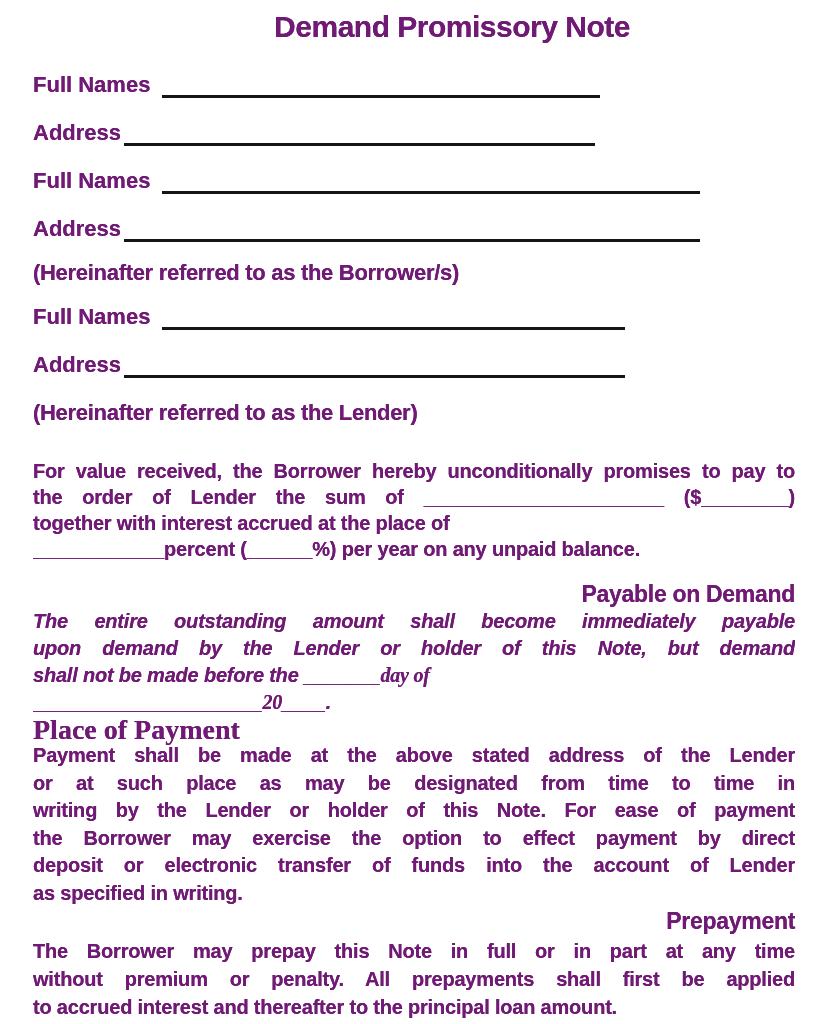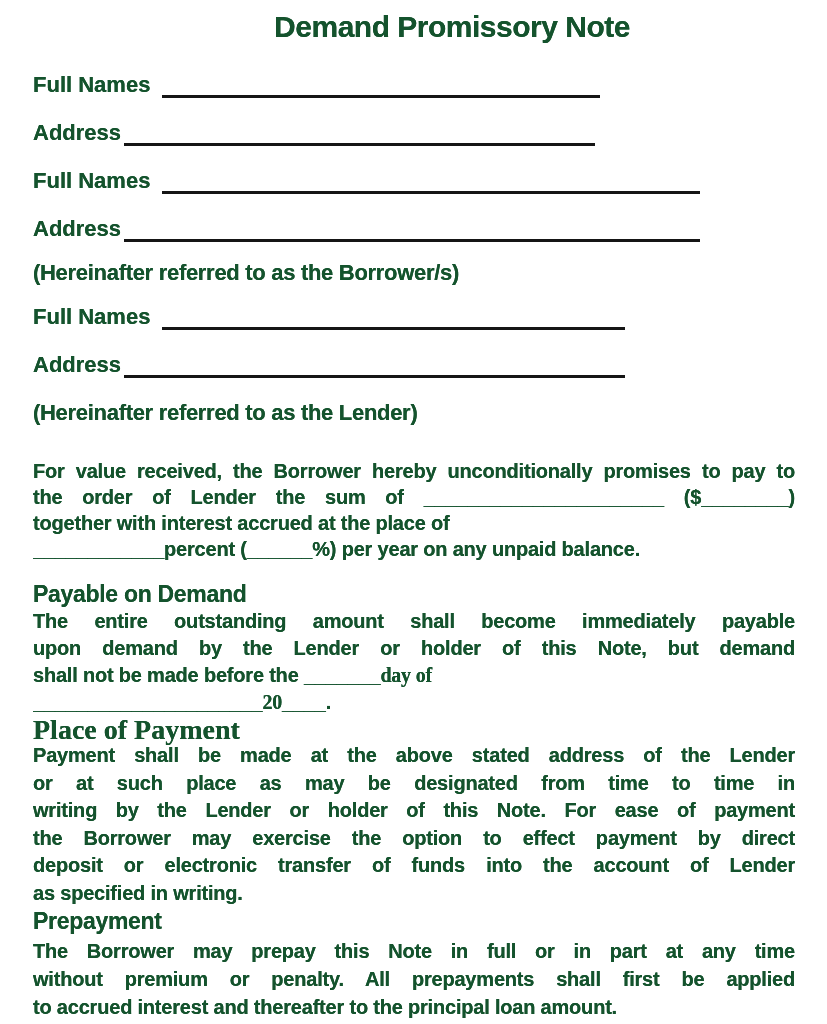--- a/index.html
+++ b/index.html
@@ -3,21 +3,21 @@
 <meta charset="utf-8">
 <style>
   html,body{margin:0;padding:0;background:#ffffff;}
   body{width:827px;height:1024px;overflow:hidden;}
   .page{
     box-sizing:border-box;
     width:827px;height:1024px;
     padding:10px 32px 0 33px;
     font-family:"Liberation Sans",sans-serif;
     font-weight:700;
-    color:#14532d;
+    color:#701a75;
     text-shadow:0 0 0.6px currentColor;
     background:#ffffff;
   }
   .title{
     font-size:30px;
     text-align:center;
     margin:0 0 24px 0;
     position:relative;left:38px;
     letter-spacing:-0.5px;
   }
@@ -33,25 +33,25 @@
     font-size:22px;height:30px;margin-bottom:18px;
     display:flex;align-items:flex-end;letter-spacing:-0.3px;
   }
   .para{font-size:20px;letter-spacing:-0.2px;}
   .jl{text-align:justify;overflow:hidden;}
   .jl::after{content:"";display:inline-block;width:100%;height:0;}
   .ll{overflow:hidden;white-space:nowrap;}
   .p1 .jl,.p1 .ll{height:26px;line-height:26px;}
   .p1{margin-bottom:18px;margin-top:32px;}
   .p2 .jl,.p2 .ll{height:27px;line-height:27px;}
-  .p2{margin-bottom:2px;}
+  .p2{margin-bottom:2px;font-style:italic;}
   .p3 .jl,.p3 .ll{height:27.5px;line-height:27.5px;}
   .p4 .jl,.p4 .ll{height:28px;line-height:28px;}
   .serif{font-family:"Liberation Serif",serif;}
-  .h-sans{font-size:23px;height:28px;line-height:28px;margin:0;letter-spacing:-0.3px;}
+  .h-sans{font-size:23px;height:28px;line-height:28px;margin:0;letter-spacing:-0.3px;text-align:right;}
   .h-serif{
     font-family:"Liberation Serif",serif;
     font-size:28px;height:24px;line-height:24px;margin:0;letter-spacing:0;
   }
 </style>
 </head>
 <body>
 
 <div class="page">
 

